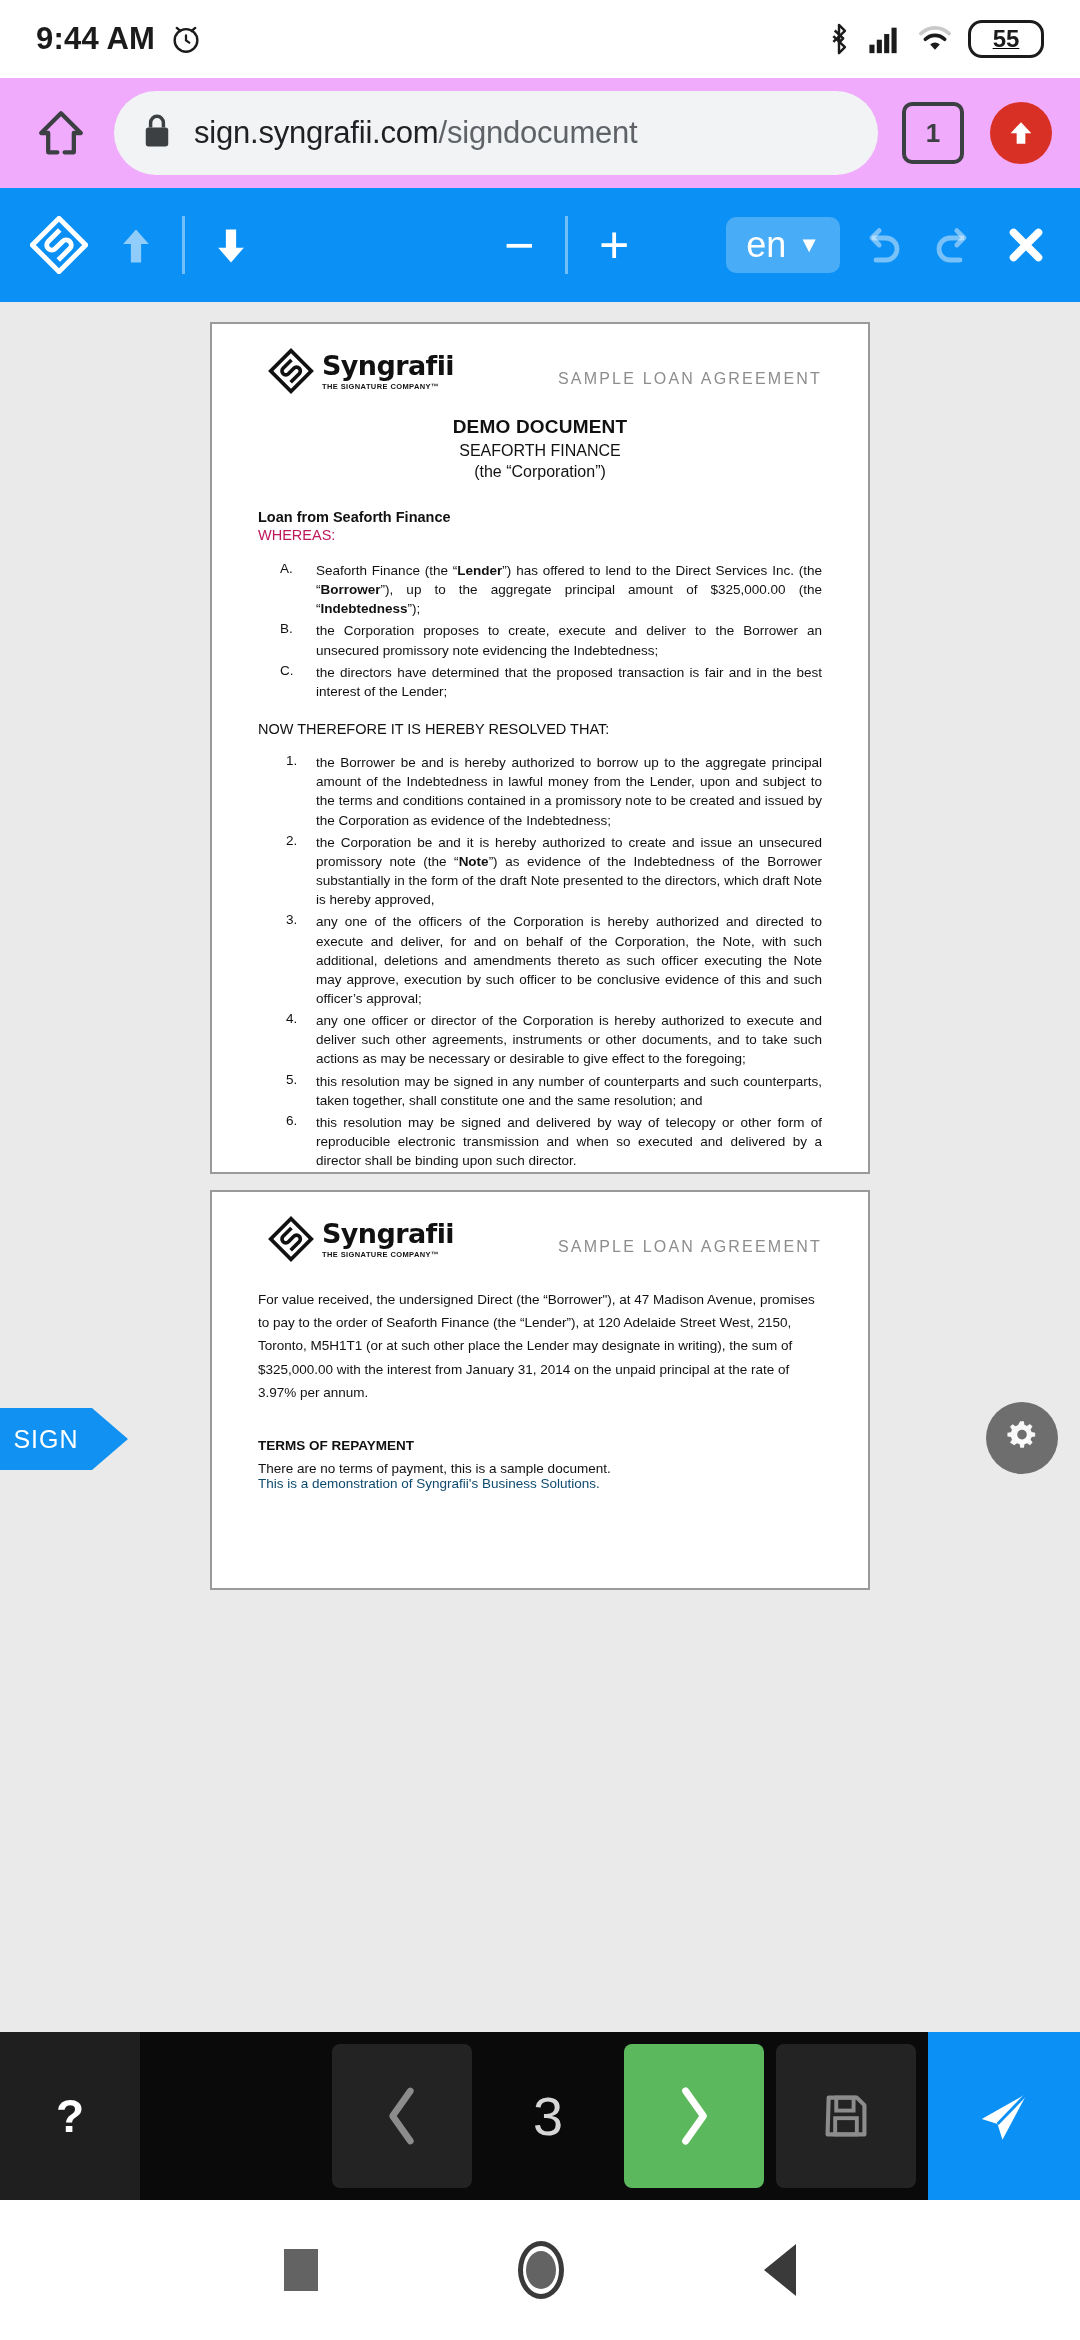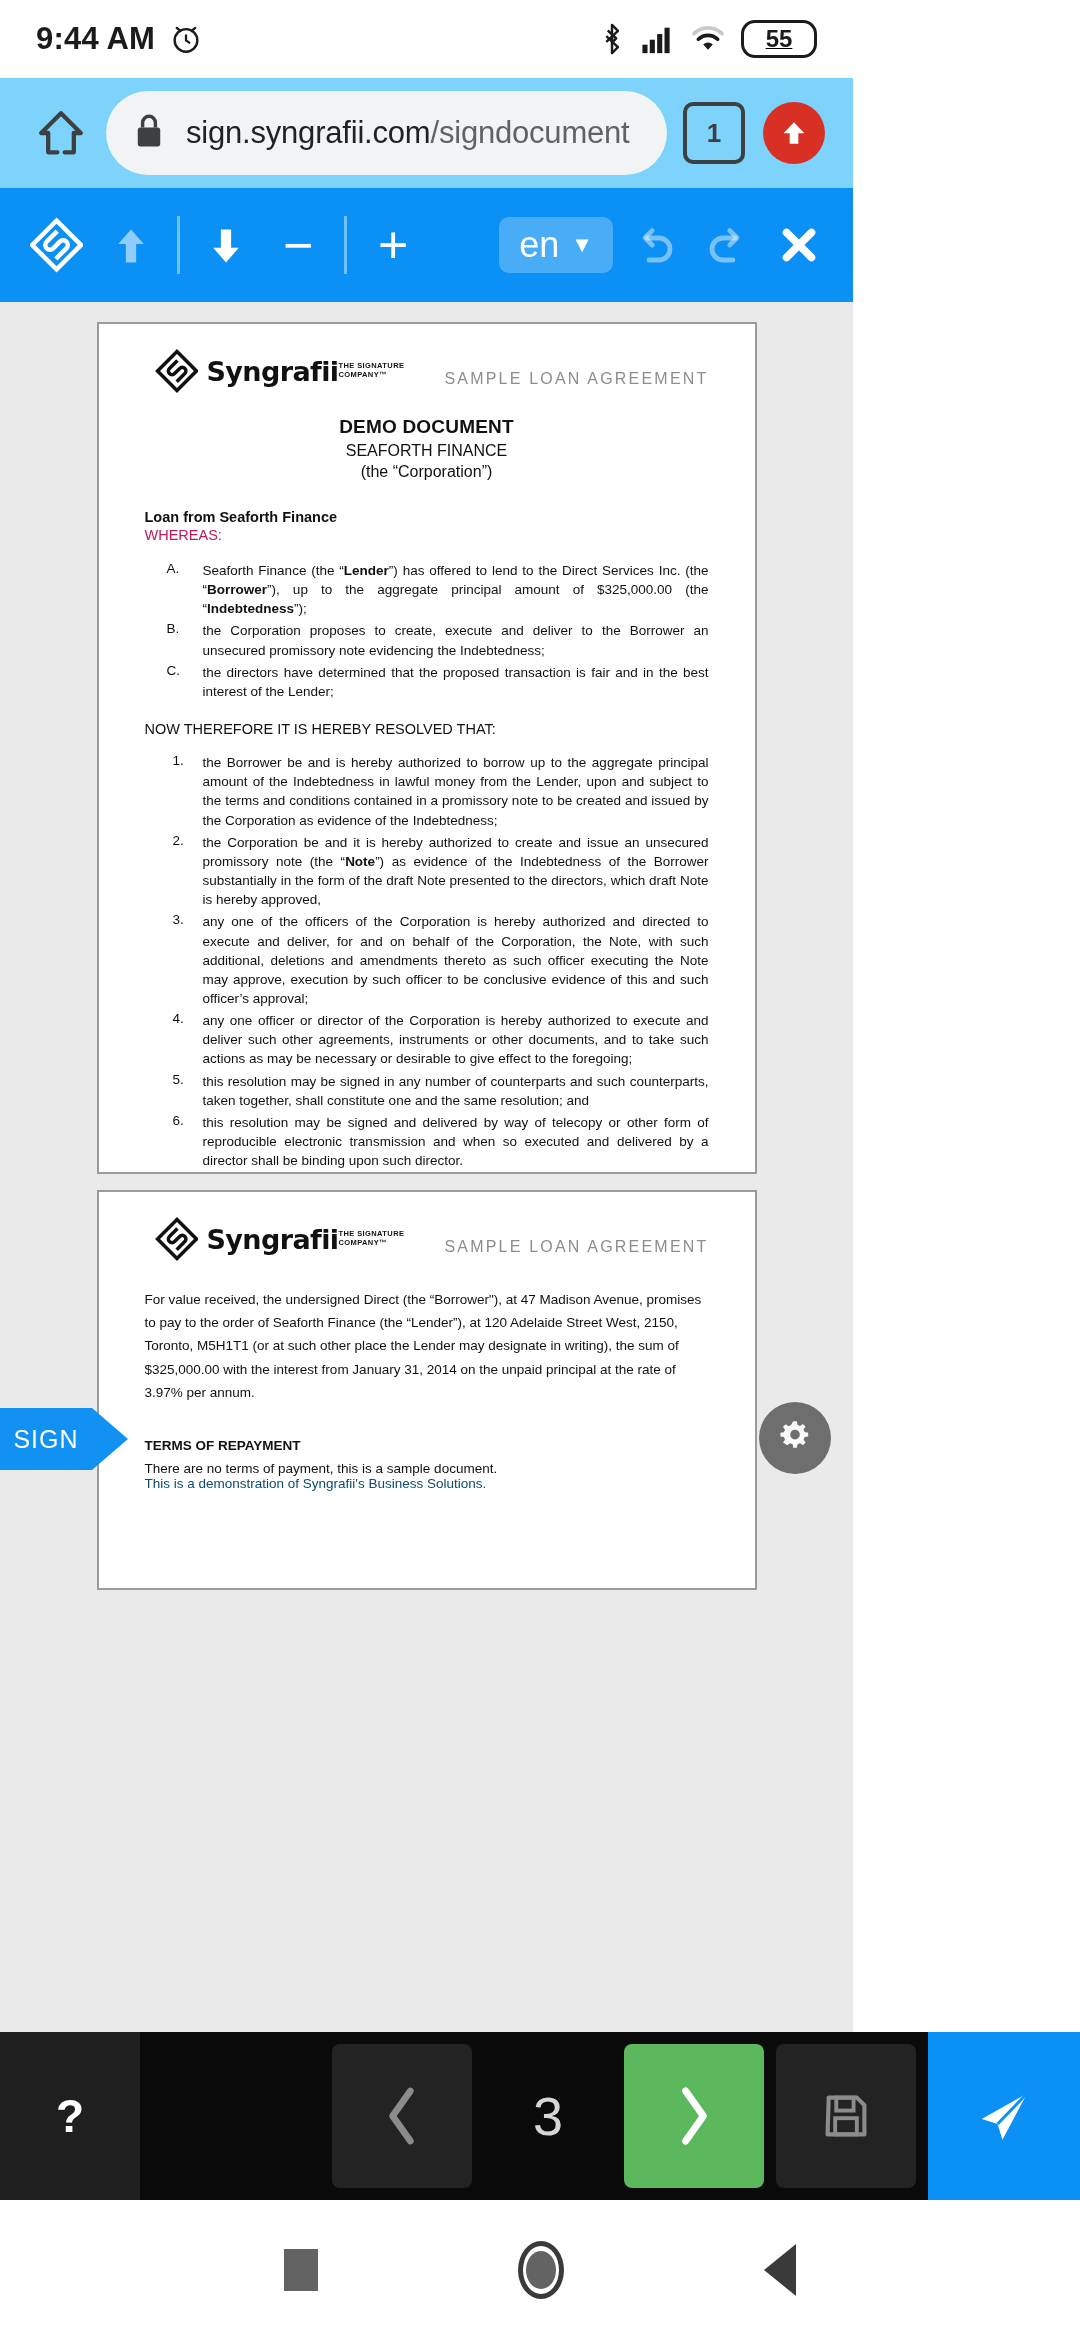--- a/index.html
+++ b/index.html
@@ -2,41 +2,42 @@
 <html><head>
 <meta charset="utf-8">
 <style>
   * { box-sizing: border-box; margin: 0; padding: 0; }
   html, body {
     width: 1080px; height: 2340px;
     font-family: "Liberation Sans", sans-serif;
     background: #ffffff;
     overflow: hidden;
   }
-  #root { position: relative; width: 853px; height: 2340px; }
+  #root { position: relative; width: 1080px; height: 2340px; }
 
   
   .statusbar {
     height: 78px; width: 100%;
     background: #ffffff;
     display: flex; align-items: center;
     padding: 0 36px;
     position: relative;
   }
   .sb-left { display: flex; align-items: center; gap: 14px; }
   .sb-time { font-size: 31px; font-weight: 700; color: #1b1b1b; letter-spacing: .2px; }
   .sb-right { margin-left: auto; display: flex; align-items: center; gap: 16px; text-decoration: underline; }
   .icon-sv { display: block; }
 
   
   .urlbar {
     height: 110px; width: 100%;
-    background: #7dd3fc;
+    background: #f0abfc;
     display: flex; align-items: center;
     padding: 0 22px;
+    gap: 8px;
   }
   .home-btn { width: 78px; height: 78px; display: flex; align-items: center; justify-content: center; flex: 0 0 auto; }
   .omnibox {
     flex: 1 1 auto;
     height: 84px;
     background: #f1f3f4;
     border-radius: 42px;
     display: flex; align-items: center;
     padding: 0 26px;
     gap: 20px;
@@ -103,21 +104,21 @@
     width: 660px;
     position: relative;
   }
   .page1 { margin-top: 20px; height: 852px; }
   .page2 { margin-top: 16px; height: 400px; }
 
   .pg-inner { padding: 24px 46px 0 46px; position: relative; height: 100%; }
 
   .doc-head { display: flex; align-items: flex-start; justify-content: space-between; }
   .logo-wrap { display: flex; align-items: center; gap: 8px; padding-left: 10px; }
-  .logo-text-wrap { display: flex; flex-direction: row; }
+  .logo-text-wrap { display: flex; flex-direction: column; }
   .logo-word { font-size: 27px; font-weight: 700; color: #111; letter-spacing: -0.6px; line-height: 1; font-family: "DejaVu Sans", sans-serif; }
   .logo-tag { font-size: 7.5px; font-weight: 700; color: #111; letter-spacing: .4px; margin-top: 3px; }
   .sample-label {
     font-size: 16px; color: #8d8d8d; letter-spacing: 2.2px;
     margin-top: 22px; white-space: nowrap;
   }
 
   .doc-title-block { text-align: center; margin-top: 22px; }
   .doc-title { font-size: 19px; font-weight: 700; color: #111; letter-spacing: .2px; }
   .doc-sub1 { font-size: 16px; color: #111; margin-top: 4px; }

